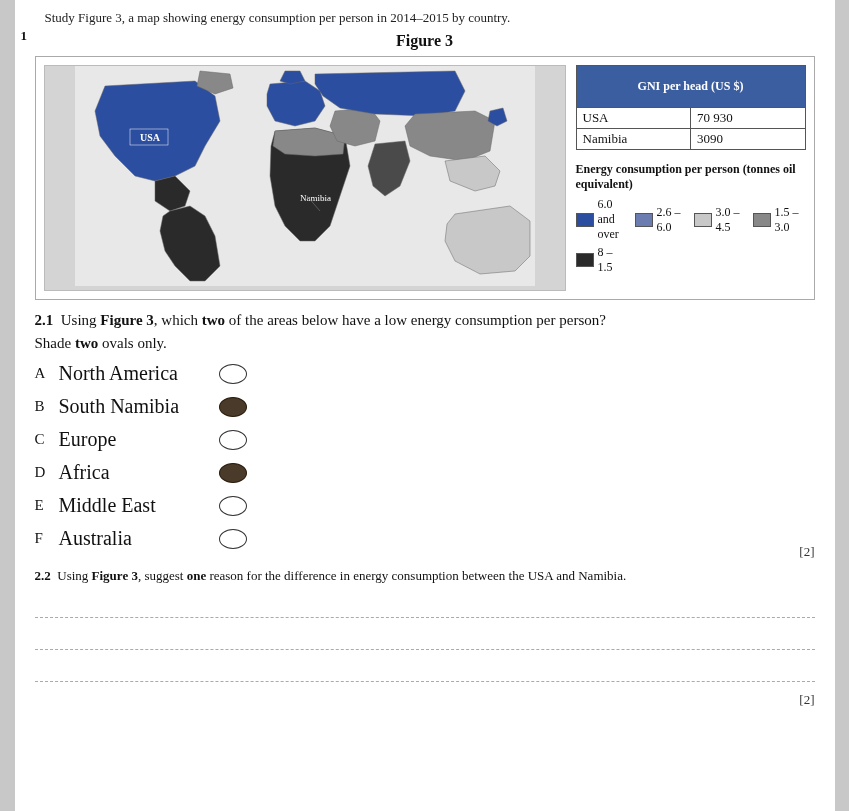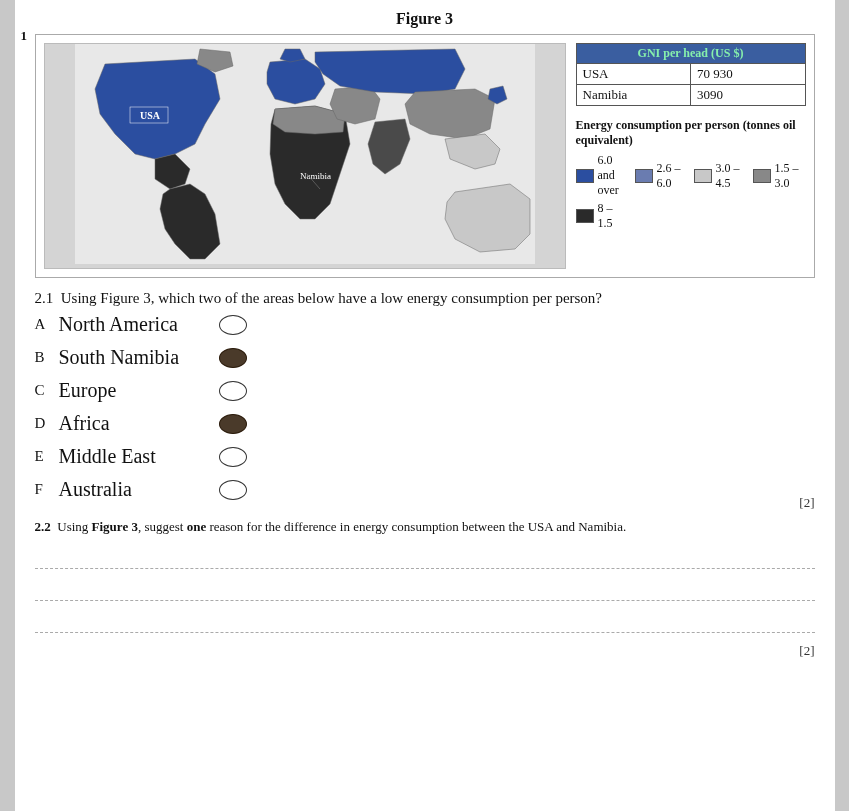--- a/index.html
+++ b/index.html
@@ -74,24 +74,24 @@
       gap: 4px;
     }
     .gni-table {
       border: 1.5px solid #555;
       margin-bottom: 8px;
       font-size: 13px;
       width: 100%;
     }
     .gni-table-header {
       background: #3a5ea0;
-      color: #86efac;
+      color: #ffffff;
       text-align: center;
       font-size: 12px;
-      padding: 2px 4px;
+      padding: 13px 4px;
       font-weight: bold;
     }
     .gni-table-row {
       display: flex;
       border-top: 1px solid #555;
     }
     .gni-table-cell {
       padding: 2px 6px;
       flex: 1;
       font-size: 13px;
@@ -123,21 +123,21 @@
     }
     .q21-section {
       margin-top: 10px;
       margin-bottom: 8px;
     }
     .q21-text {
       font-size: 15px;
       margin-bottom: 6px;
     }
     .q21-text strong {
-      font-weight: normal;
+      font-weight: bold;
     }
     .shade-instruction {
       font-size: 15px;
       margin-bottom: 10px;
     }
     .option-row {
       display: flex;
       align-items: center;
       margin-bottom: 10px;
     }
@@ -199,20 +199,21 @@
     .options-col {
       flex: 1;
     }
   </style>
 </head>
 <body>
 
 <div class="page">
   <div class="question-number-side">1</div>
 
+  <div class="top-instruction">Study Figure 3, a map showing energy consumption per person in 2014–2015 by country.</div>
 
   <div class="figure-title">Figure 3</div>
 
   <div class="figure-container">
     <div class="map-and-legend">
 
       <div class="map-area">
         <svg class="map-svg" viewBox="0 0 460 220" xmlns="http://www.w3.org/2000/svg">
 
           <rect width="460" height="220" fill="#e8e8e8"></rect>
@@ -294,20 +295,23 @@
           </div>
         </div>
       </div>
     </div>
   </div>
 
   <div class="q21-section">
     <div class="q21-text">
       <strong>2.1</strong>&nbsp;
       <span>Using <strong>Figure 3</strong>, which <strong>two</strong> of the areas below have a low energy consumption per person?</span>
+    </div>
+    <div class="shade-instruction">
+      Shade <strong>two</strong> ovals only.
     </div>
 
     <div class="options-and-marks">
       <div class="options-col">
         <div class="option-row">
           <span class="option-letter">A</span>
           <span class="option-label">North America</span>
           <div class="option-oval"></div>
         </div>
         <div class="option-row">

